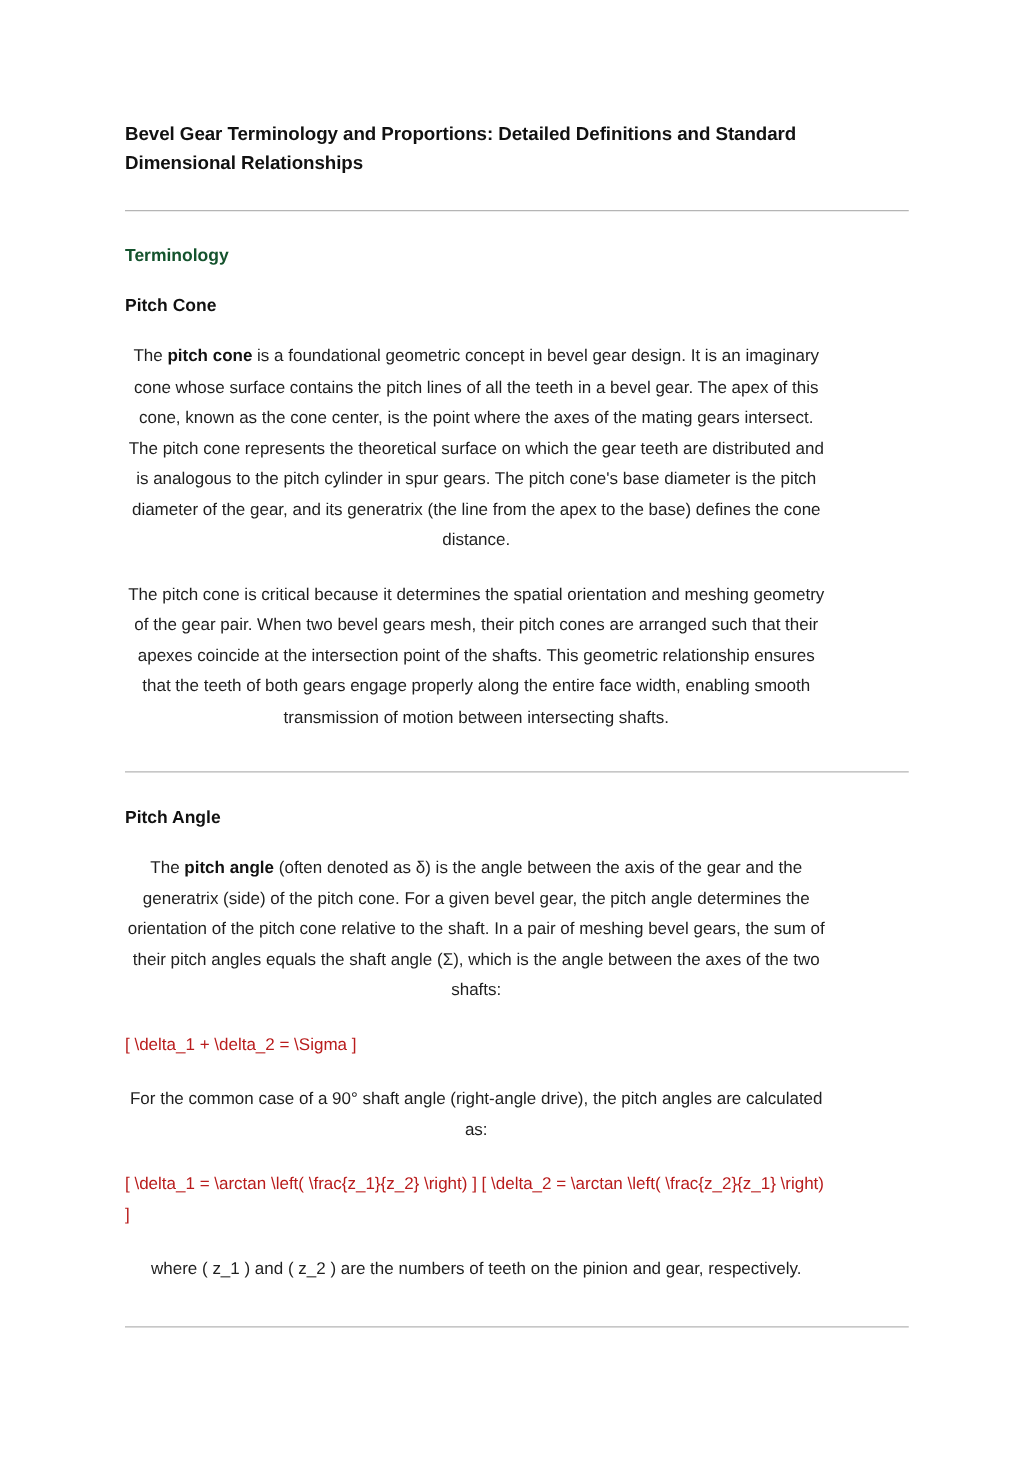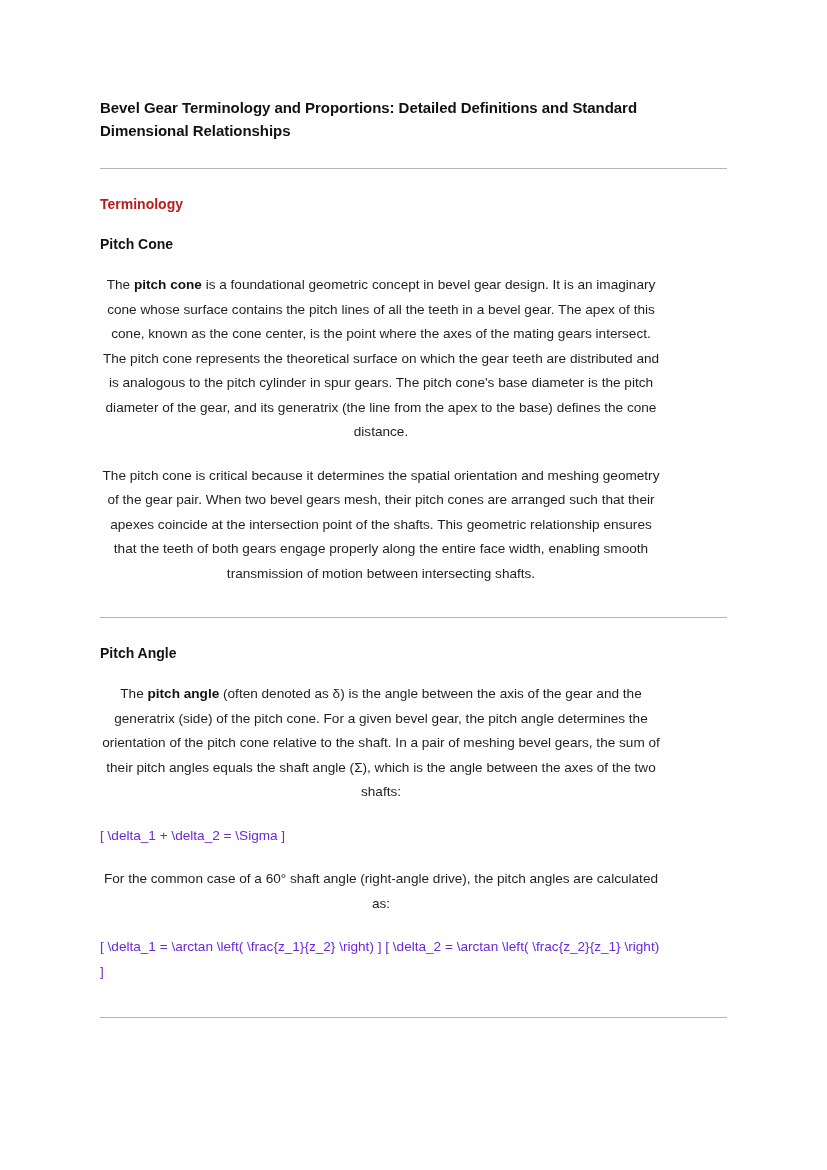--- a/index.html
+++ b/index.html
@@ -35,21 +35,21 @@
     border-top: 1.5px solid #b5b5b5;
     margin: 0 0 25px 0;
     width: 627px;
     height: 0;
   }
   h2.section-heading {
     font-size: 14px;
     font-weight: bold;
     line-height: 20px;
     margin: 0 0 20px 0;
-    color: #b91c1c;
+    color: #14532d;
   }
   h3.sub-heading {
     font-size: 14px;
     font-weight: bold;
     line-height: 20px;
     margin: 0 0 19px 0;
     color: #111111;
   }
   p.body-text {
     font-size: 13.6px;
@@ -59,21 +59,21 @@
     max-width: 627px;
     text-align: center;
   }
   p.body-text:last-child {
     margin-bottom: 0;
   }
   p.formula {
     font-size: 13.6px;
     line-height: 24.5px;
     margin: 0 0 19px 0;
-    color: #6d28d9;
+    color: #b91c1c;
     max-width: 627px;
   }
   .spacer-before-rule {
     height: 12px;
   }
   .spacer-after-block {
     height: 14px;
   }
   b {
     font-weight: bold;
@@ -100,23 +100,24 @@
   <div class="spacer-before-rule"></div>
 
   <hr class="rule">
 
   <h3 class="sub-heading">Pitch Angle</h3>
 
   <p class="body-text"><span>The </span><b>pitch angle</b><span> (often denoted as δ) is the angle between the axis of the gear and the generatrix (side) of the pitch cone. For a given bevel gear, the pitch angle determines the orientation of the pitch cone relative to the shaft. In a pair of meshing bevel gears, the sum of their pitch angles equals the shaft angle (Σ), which is the angle between the axes of the two shafts:</span></p>
 
   <p class="formula">[ \delta_1 + \delta_2 = \Sigma ]</p>
 
-  <p class="body-text">For the common case of a 60° shaft angle (right-angle drive), the pitch angles are calculated as:</p>
+  <p class="body-text">For the common case of a 90° shaft angle (right-angle drive), the pitch angles are calculated as:</p>
 
   <p class="formula">[ \delta_1 = \arctan \left( \frac{z_1}{z_2} \right) ] [ \delta_2 = \arctan \left( \frac{z_2}{z_1} \right) ]</p>
 
+  <p class="body-text">where ( z_1 ) and ( z_2 ) are the numbers of teeth on the pinion and gear, respectively.</p>
 
 
   <div class="spacer-after-block"></div>
 
   <hr class="rule">
 
 </div>
 
 </body></html>

